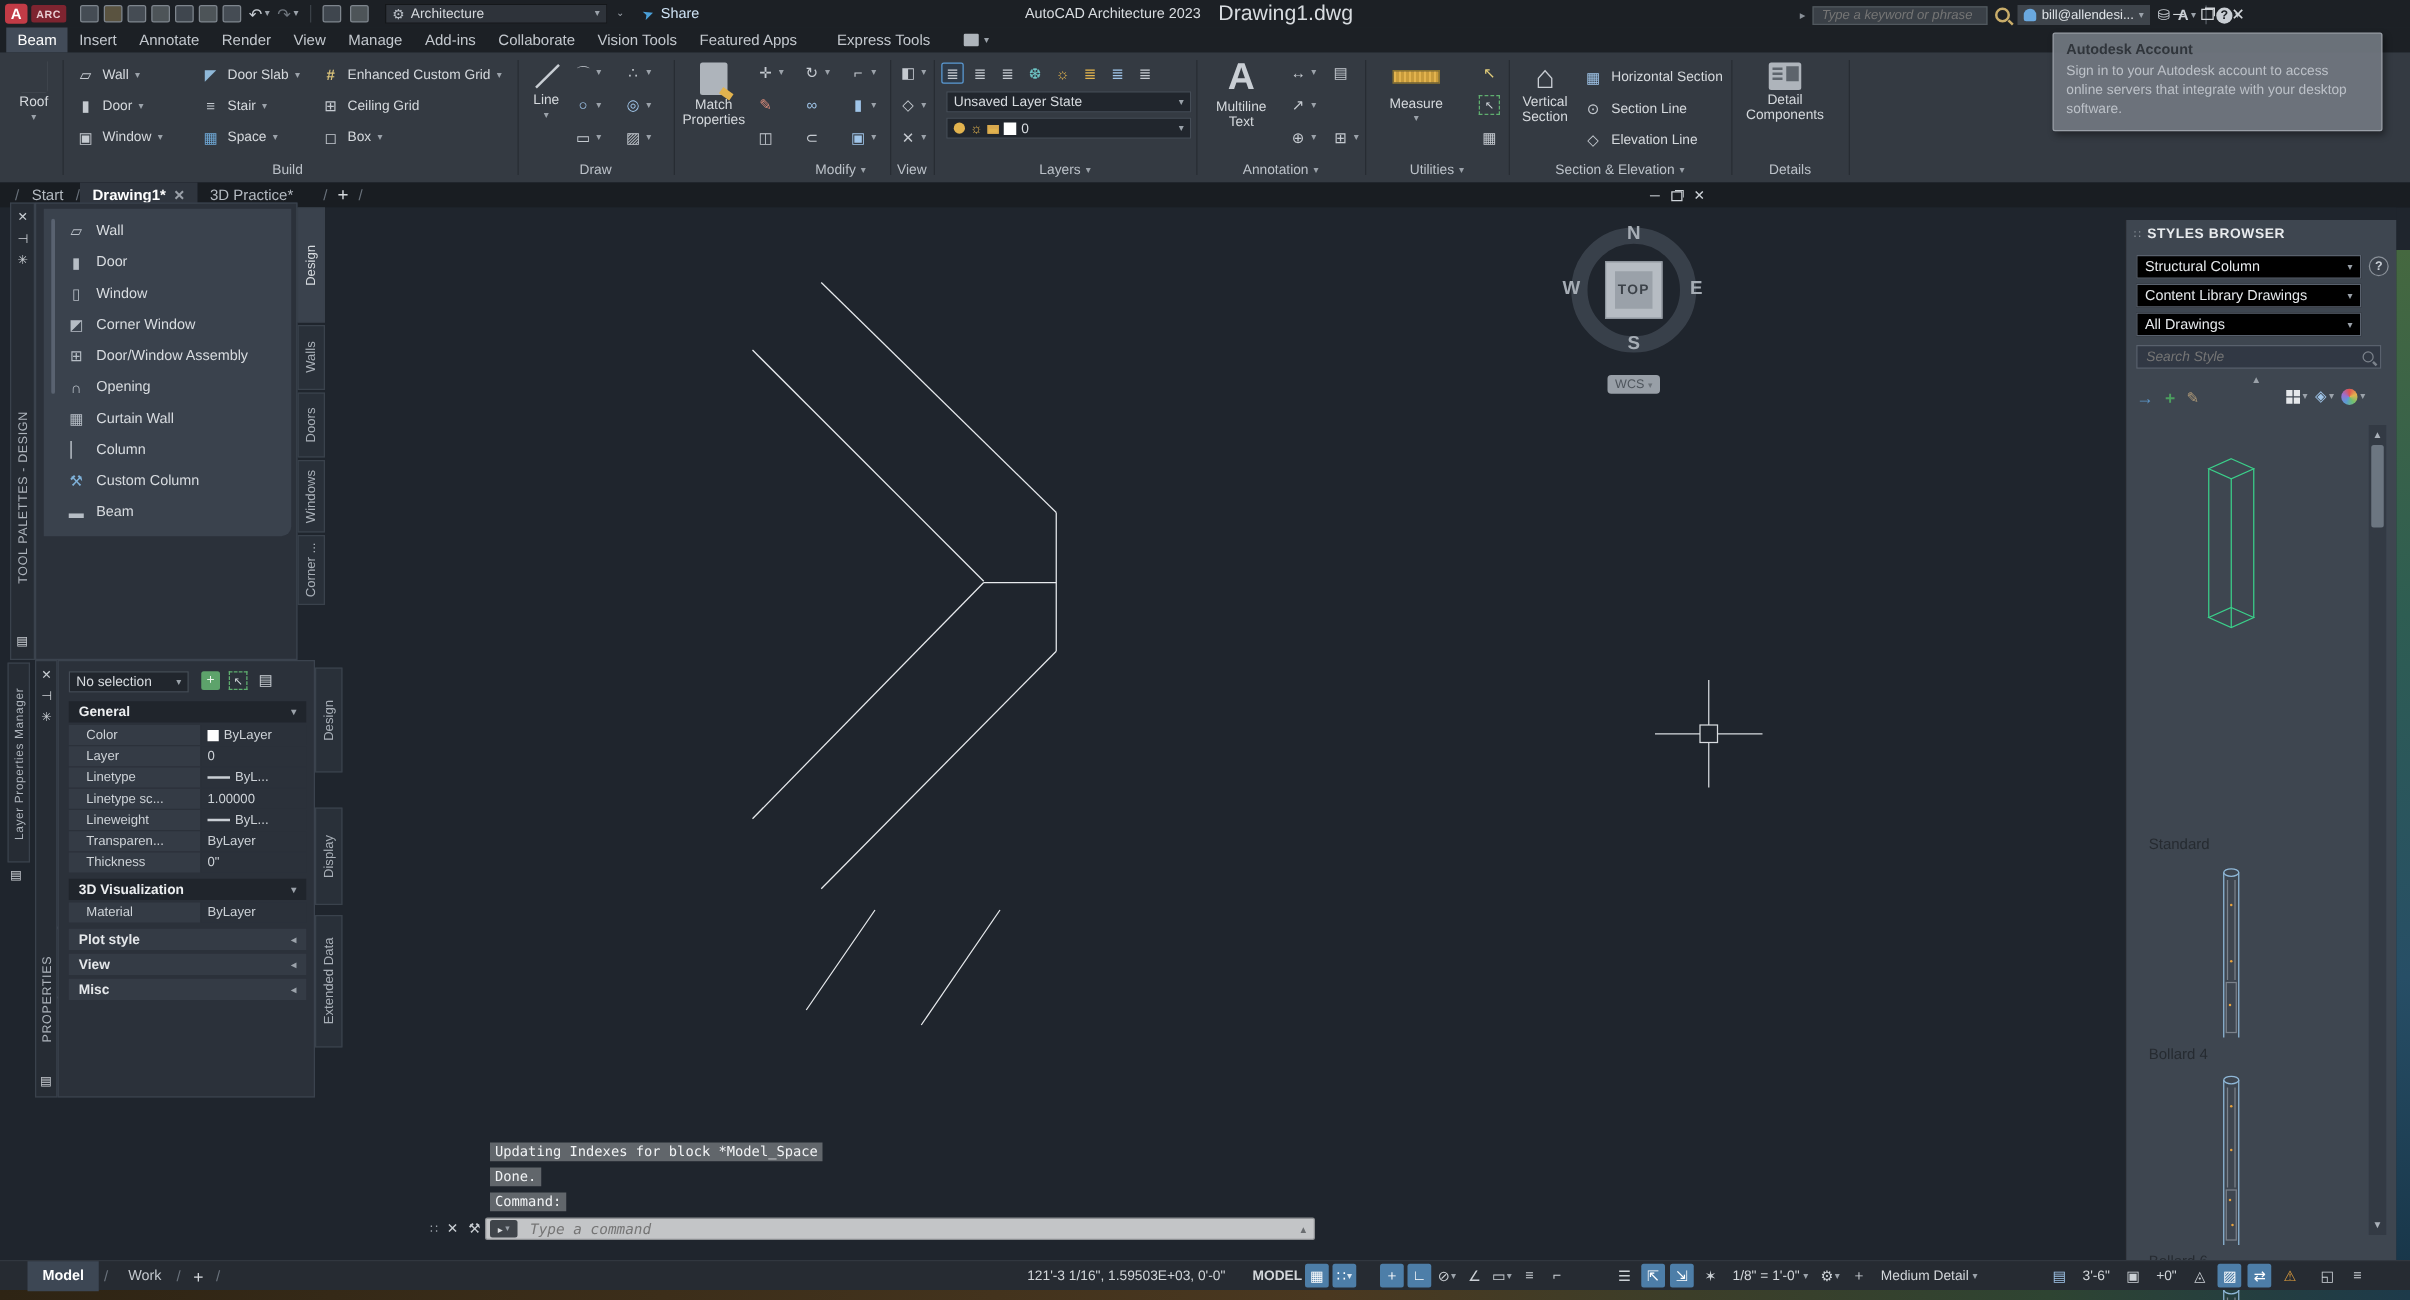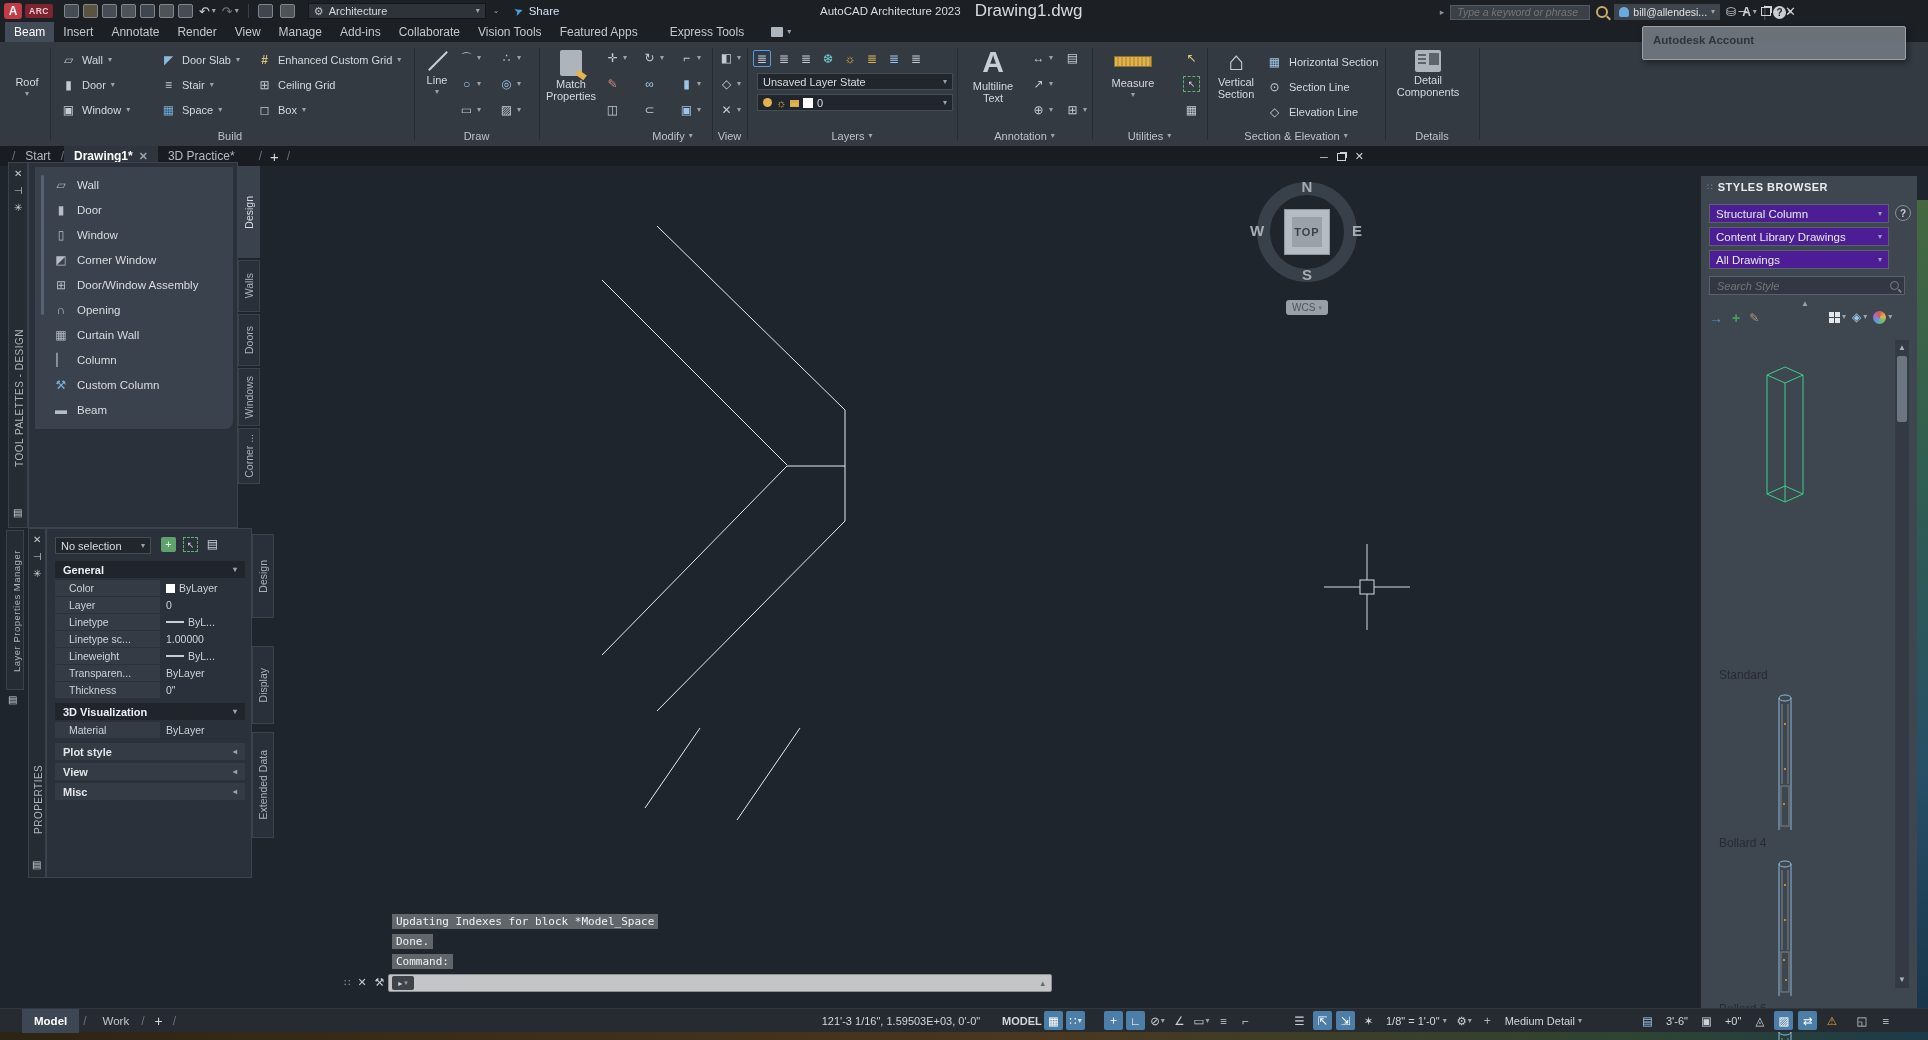--- a/index.html
+++ b/index.html
@@ -49,21 +49,21 @@
   .tp-item{display:flex;align-items:center;gap:8px;height:25px;font-size:11.5px;color:#d8dce0;}
   .tp-ico{width:16px;height:16px;display:flex;align-items:center;justify-content:center;font-size:12px;color:#b6bdc5;}
   .ptab{position:absolute;width:22px;background:#293039;border:1px solid #3a424c;color:#a9b0b8;font-size:10.5px;display:flex;align-items:center;justify-content:center;}
   .ptab.on{background:#3a424d;color:#d8dce0;}
   .prow-l{position:absolute;background:#343b45;font-size:10.5px;color:#ced3d8;display:flex;align-items:center;padding-left:14px;}
   .prow-v{position:absolute;background:#2b313a;font-size:10.5px;color:#ced3d8;display:flex;align-items:center;padding-left:5px;gap:4px;}
   .psec{position:absolute;background:#20252c;font-weight:bold;font-size:11px;color:#eceef0;display:flex;align-items:center;padding:0 8px;justify-content:space-between;}
   .pbar2{position:absolute;background:#343b45;font-weight:bold;font-size:11px;color:#e4e7ea;display:flex;align-items:center;justify-content:space-between;padding:0 8px;}
   
   .sb{left:1700px;top:176px;width:217px;height:832px;background:#3e4650;border-left:1px solid #23272d;}
-  .sb-dd{position:absolute;left:8px;width:180px;height:19px;background:#4c1d95;border:1px solid #59616d;font-size:11.5px;color:#e6e9ec;display:flex;align-items:center;padding:0 6px;justify-content:space-between;}
+  .sb-dd{position:absolute;left:8px;width:180px;height:19px;background:#000000;border:1px solid #59616d;font-size:11.5px;color:#e6e9ec;display:flex;align-items:center;padding:0 6px;justify-content:space-between;}
   .sb-lbl{position:absolute;font-size:12px;color:#262b31;}
   
   .statusbar{left:0;top:1008px;width:1928px;height:24px;background:#262b32;border-top:1px solid #31373f;}
   .sb-ico{width:19px;height:19px;border-radius:2px;display:flex;align-items:center;justify-content:center;font-size:11.5px;color:#ccd1d6;gap:1px;}
   .sb-ico.on{background:#4d7ea8;color:#fff;}
   .sb-txt{height:19px;padding:0 4px;display:flex;align-items:center;font-size:11px;color:#d2d6da;gap:3px;}
   .ltab{height:24px;padding:0 12px;display:flex;align-items:center;font-size:11.5px;color:#c3c8ce;}
   .ltab.on{background:#3d4754;color:#fff;font-weight:bold;}
   .slash{color:#6a727c;font-size:12px;}
   
@@ -692,20 +692,21 @@
     <div class="a f" style="left:344px;top:976px;gap:8px;z-index:4;">
       <span style="color:#9aa0a8;font-size:10px;letter-spacing:-1px;">∷</span>
       <span style="color:#c9ced3;font-size:11px;">✕</span>
       <span style="color:#c9ced3;font-size:11px;">⚒</span>
     </div>
     <div class="cmdbar">
       <span class="f c" style="width:22px;height:14px;background:#3f444a;border-radius:2px;margin-left:3px;gap:2px;">
           <i style="color:#d8dadd;font-style:normal;font-size:8px;">▸</i>
           <i style="color:#9aa0a8;font-style:normal;font-size:7px;">▾</i>
         </span>
+      <input style="margin-left: 8px;" placeholder="Type a command">
       <span style="color:#6a6d70;font-size:9px;margin-left:auto;margin-right:6px;">▴</span>
     </div>
   </div>
 
   <div class="a sb" style="z-index:6;">
     <div class="f" style="height:22px;padding:0 6px;gap:6px;">
       <span style="color:#8a9199;font-size:9px;letter-spacing:-1px;">∷</span>
       <span style="font-size:11px;font-weight:bold;color:#e8ebee;letter-spacing:.5px;">STYLES BROWSER</span>
     </div>
     <div class="sb-dd" style="top:28px;">
@@ -867,18 +868,19 @@
       <span class="sb-ico on">▨</span>
       <span class="sb-ico on">⇄</span>
       <span class="sb-ico" style="color:#e8a33d;">⚠</span>
       <span class="sb-ico" style="margin-left:6px;">◱</span>
       <span class="sb-ico">≡</span>
     </div>
   </div>
 
   <div class="a tooltip">
     <div class="t">Autodesk Account</div>
+    <div class="b">Sign in to your Autodesk account to access online servers that integrate with your desktop software.</div>
   </div>
 
   <div class="a" style="left:1917px;top:200px;width:11px;height:832px;background:linear-gradient(180deg,#45683f,#2e5d52 35%,#274e66 70%,#173447);"></div>
   <div class="a" style="left:0;top:1032px;width:1928px;height:8px;background:linear-gradient(90deg,#2e2414,#4a3820 55%,#2e4432 85%,#1d3a4a);"></div>
 
 </div>
 
 </body></html>

